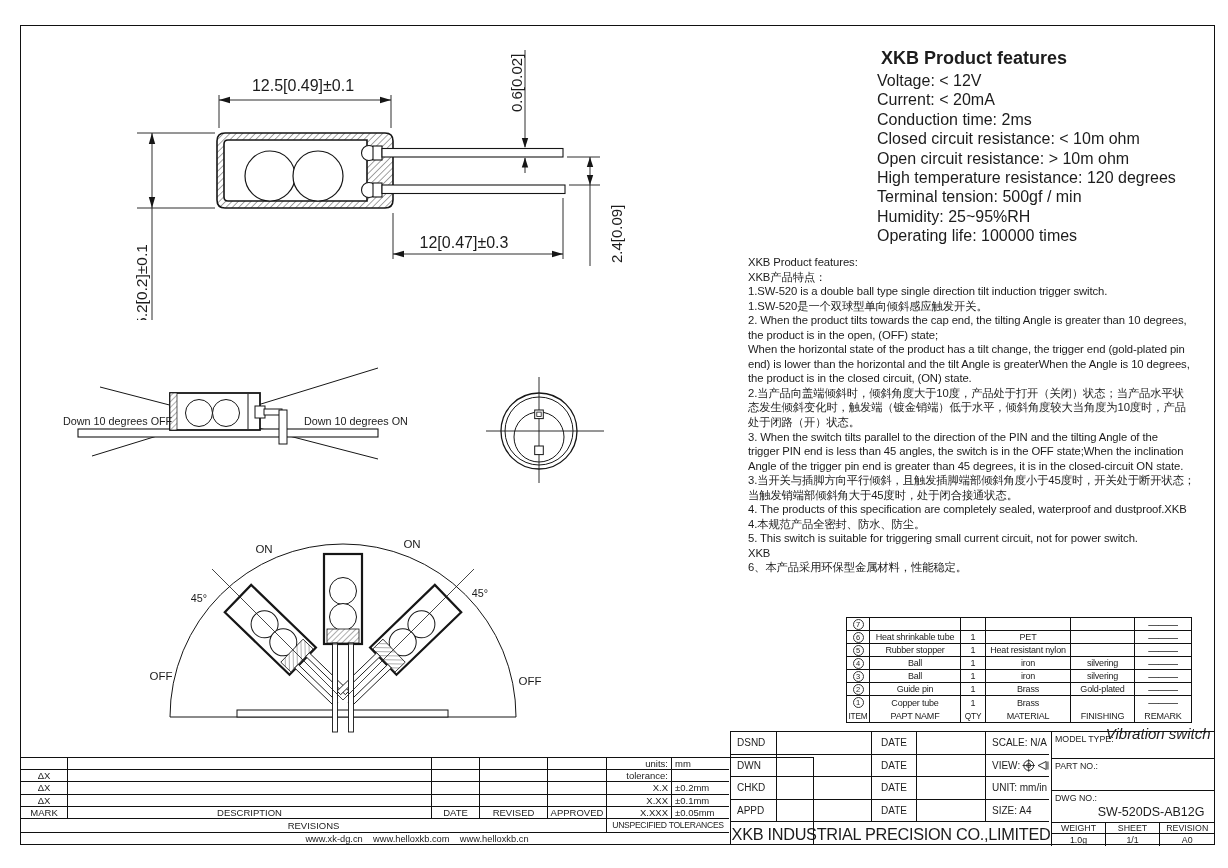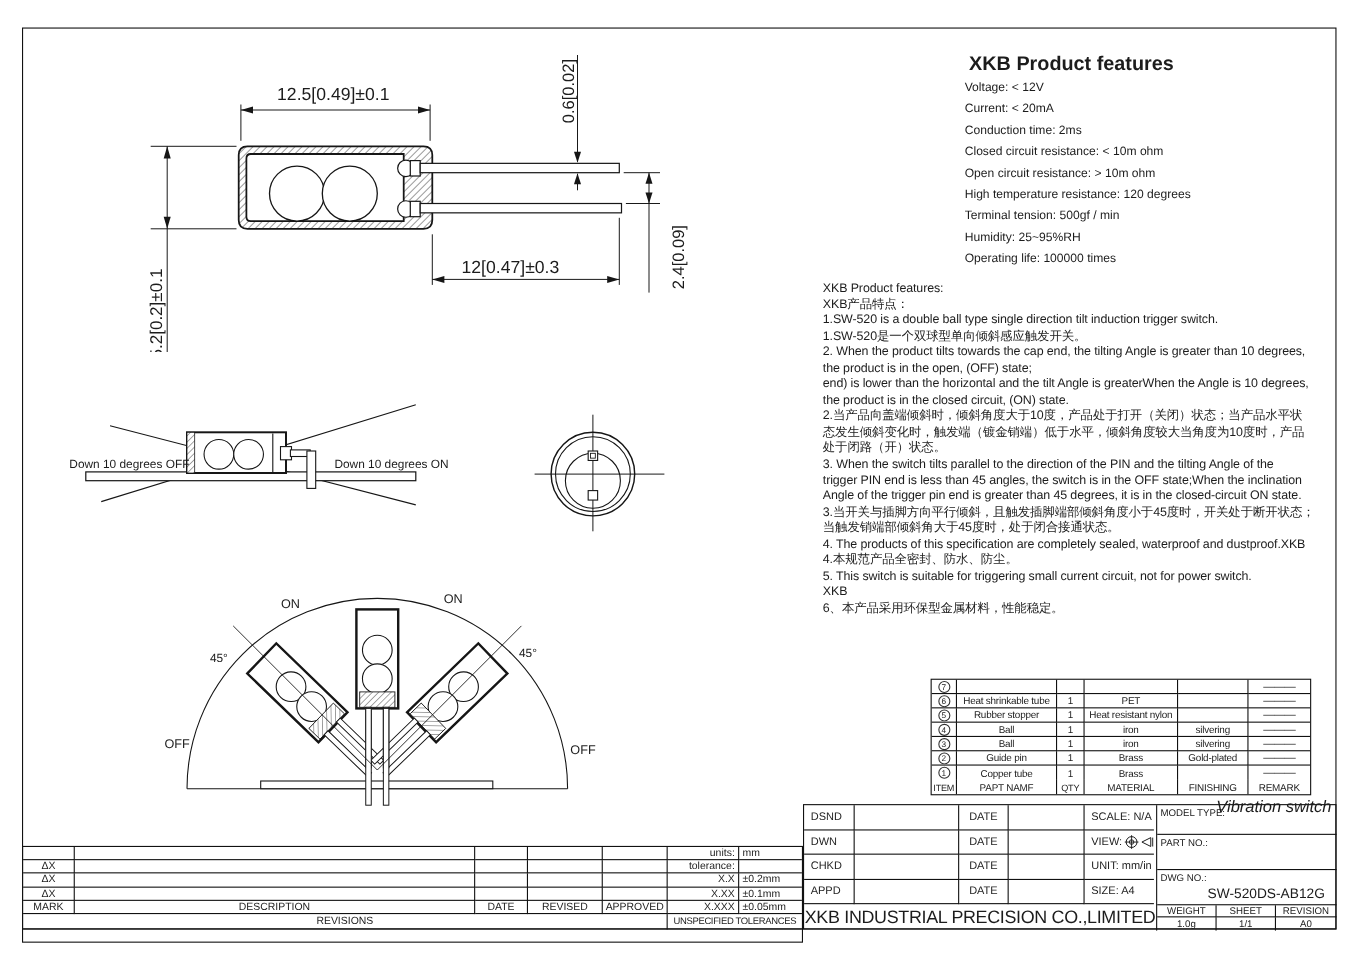--- a/index.html
+++ b/index.html
@@ -5,21 +5,21 @@
   * { margin:0; padding:0; box-sizing:border-box; }
   html,body { background:#ffffff; }
   body { width:1228px; height:868px; position:relative; font-family:"Liberation Sans", sans-serif; color:#1c1c1c; overflow:hidden; }
   .abs { position:absolute; }
   .frame { left:20px; top:25px; width:1195px; height:820px; border:1.6px solid #111; }
   svg { font-family:"Liberation Sans", sans-serif; }
   svg text { fill:#1c1c1c; }
 
   
   .feat-title { left:881px; top:48px; font-size:18px;font-weight:bold; }
-  .feat-lines { left:877px; top:71px; font-size:11px; line-height:19.4px; }
+  .feat-lines { left:877px; top:71px; font-size:16px; line-height:19.4px; }
 
   
   .desc { left:748px; top:255px; width:468px; font-size:11.3px; line-height:14.55px; letter-spacing:-0.1px; }
 
   
   .cell { display:flex; align-items:center; justify-content:center; overflow:hidden; white-space:nowrap; }
 
   
   .parts { left:846px; top:617px; width:346px; height:106px; border:1px solid #111; font-size:9px; }
   .prow { display:grid; grid-template-columns:23px 91px 25px 85px 64px 56px; height:13.05px; }
@@ -40,21 +40,21 @@
   .tb-right .rowbox { position:relative; border-bottom:1px solid #111; }
   .rowbox .lab { position:absolute; left:3px; top:2px; font-size:8.8px; }
   .model-val { position:absolute; right:4px; bottom:16px; font-size:15px; white-space:nowrap;font-style:italic; }
   .dwg-val { position:absolute; right:10px; bottom:3px; font-size:12.5px; }
   .wsr { position:absolute; left:0; top:91px; width:100%; height:23px; display:grid; grid-template-columns:54px 54px 54.5px; grid-template-rows:10.5px 12.5px; }
   .wsr .cell { border-right:1px solid #111; font-size:8.8px; }
   .wsr .cell:nth-child(3n) { border-right:none; }
   .wsr .hd { border-bottom:1px solid #111; }
 
   
-  .revs { left:20px; top:757px; width:710px; height:88px; border:1px solid #111; font-size:9.5px;margin-top:12px; }
+  .revs { left:20px; top:757px; width:794px; height:88px; border:1px solid #111; font-size:9.5px; }
   .rrow { display:grid; grid-template-columns:47px 364px 48px 68px 59px 65px 57px; height:12.2px; }
   .rrow .cell { border-right:1px solid #111; border-bottom:1px solid #111; }
   .rrow .cell:last-child { border-right:none; }
   .rrow .tl { justify-content:flex-end; padding-right:3px; }
   .rrow .tv { justify-content:flex-start; padding-left:3px; }
   .rev-span { display:grid; grid-template-columns:586px 122px; height:13.8px; }
   .rev-span .cell { border-right:1px solid #111; border-bottom:1px solid #111; }
   .rev-span .cell:last-child { border-right:none; font-size:8.6px; letter-spacing:-0.3px; }
   .web-row { height:12.5px; display:flex; align-items:center; justify-content:center; white-space:pre; font-size:9.3px; }
 </style>
@@ -216,20 +216,21 @@
   </div>
 
 <div class="abs desc">
 
 <div>XKB  Product features:</div>
     <div>XKB产品特点：</div>
     <div>1.SW-520 is a double ball type single direction tilt induction trigger switch.</div>
     <div>1.SW-520是一个双球型单向倾斜感应触发开关。</div>
     <div>2. When the product tilts towards the cap end, the tilting Angle is greater than 10 degrees,</div>
     <div>the product is in the open, (OFF) state;</div>
+    <div>When the horizontal state of the product has a tilt change, the trigger end (gold-plated pin</div>
     <div>end) is lower than the horizontal and the tilt Angle is greaterWhen the Angle is 10 degrees,</div>
     <div>the product is in the closed circuit, (ON) state.</div>
     <div>2.当产品向盖端倾斜时，倾斜角度大于10度，产品处于打开（关闭）状态；当产品水平状</div>
     <div>态发生倾斜变化时，触发端（镀金销端）低于水平，倾斜角度较大当角度为10度时，产品</div>
     <div>处于闭路（开）状态。</div>
     <div>3. When the switch tilts parallel to the direction of the PIN and the tilting Angle of the</div>
     <div>trigger PIN end is less than 45 angles, the switch is in the OFF state;When the inclination</div>
     <div>Angle of the trigger pin end is greater than 45 degrees, it is in the closed-circuit ON state.</div>
     <div>3.当开关与插脚方向平行倾斜，且触发插脚端部倾斜角度小于45度时，开关处于断开状态；</div>
     <div>当触发销端部倾斜角大于45度时，处于闭合接通状态。</div>
@@ -432,13 +433,14 @@
       <div class="cell">REVISED</div>
       <div class="cell">APPROVED</div>
       <div class="cell tl">X.XXX</div>
       <div class="cell tv">±0.05mm</div>
     </div>
     </div>
   <div class="rev-span">
     <div class="cell">REVISIONS</div>
     <div class="cell">UNSPECIFIED TOLERANCES</div>
   </div>
+  <div class="web-row">www.xk-dg.cn    www.helloxkb.com    www.helloxkb.cn</div>
 </div>
 
 </body></html>

